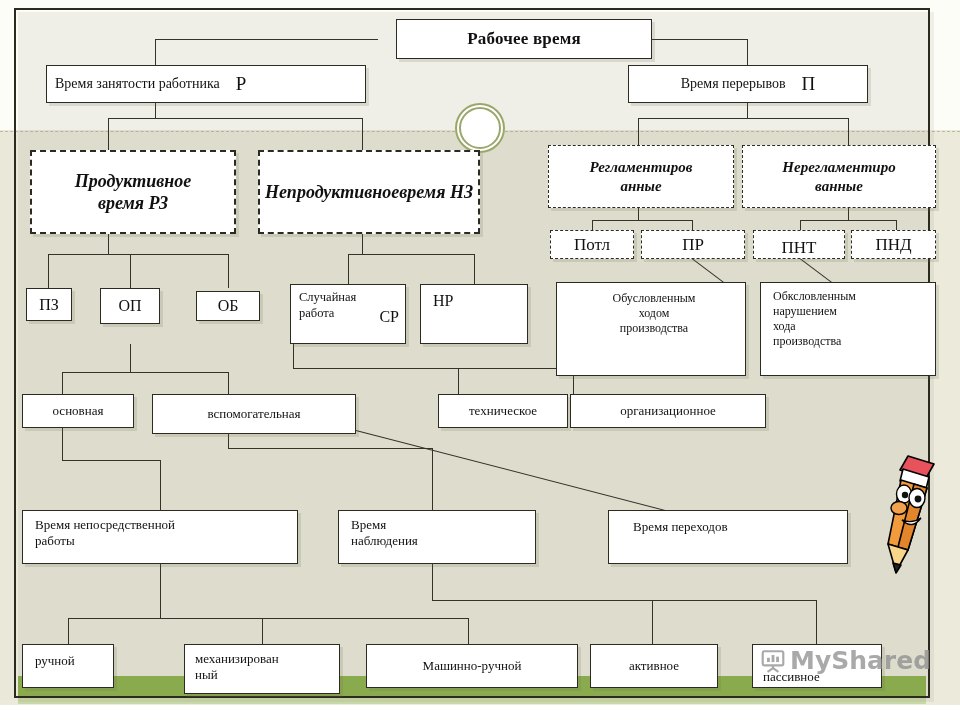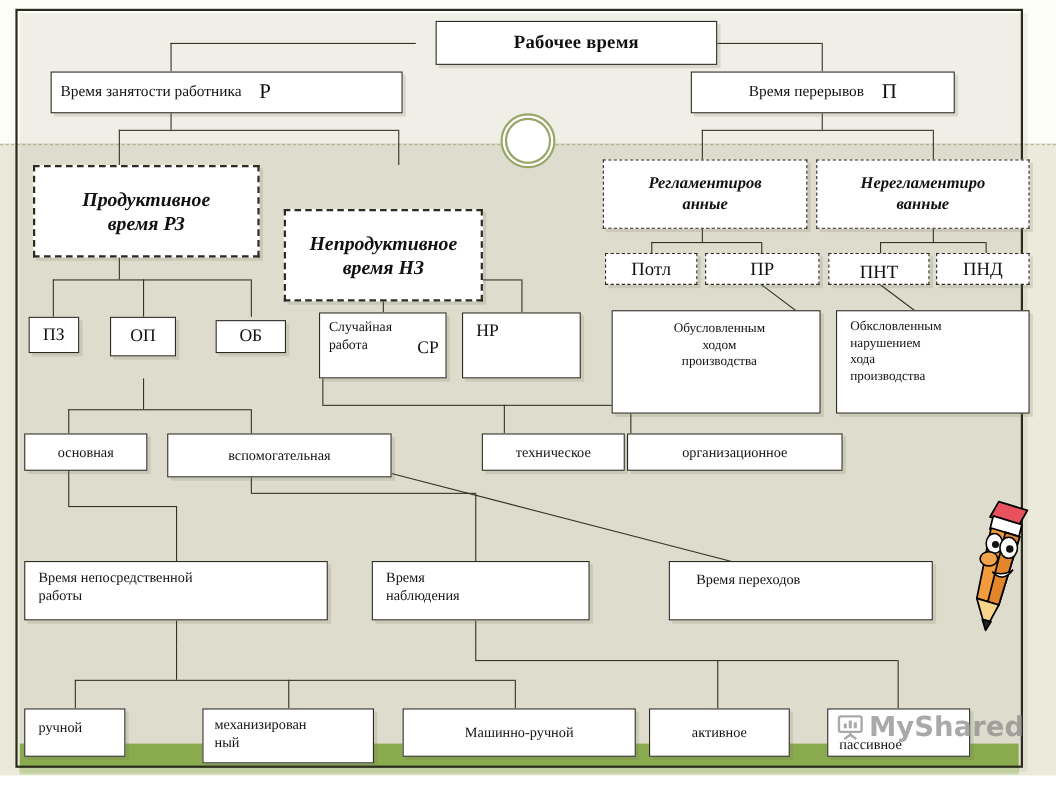--- a/index.html
+++ b/index.html
@@ -187,21 +187,21 @@
   <div class="bx center shadow" style="left:628px;top:65px;width:240px;height:38px;">
     <span class="t f-l2">Время перерывов</span>
     <span class="t inline-letter">П</span>
   </div>
 
   <div class="bx center dash2 shadow" style="left:30px;top:150px;width:206px;height:84px;flex-direction:column;">
     <span class="t f-ital">Продуктивное</span>
     <span class="t f-ital">время РЗ</span>
   </div>
 
-  <div class="bx center dash2 shadow" style="left:258px;top:150px;width:181px;height:84px;flex-direction:column;margin-top:40px;">
+  <div class="bx center dash2 shadow" style="left:258px;top:150px;width:222px;height:84px;flex-direction:row;">
     <span class="t f-ital">Непродуктивное</span>
     <span class="t f-ital">время НЗ</span>
   </div>
 
   <div class="bx center dash shadow" style="left:548px;top:145px;width:186px;height:63px;flex-direction:column;">
     <span class="t f-ital-s">Регламентиров</span>
     <span class="t f-ital-s">анные</span>
   </div>
 
   <div class="bx center dash shadow" style="left:742px;top:145px;width:194px;height:63px;flex-direction:column;">

